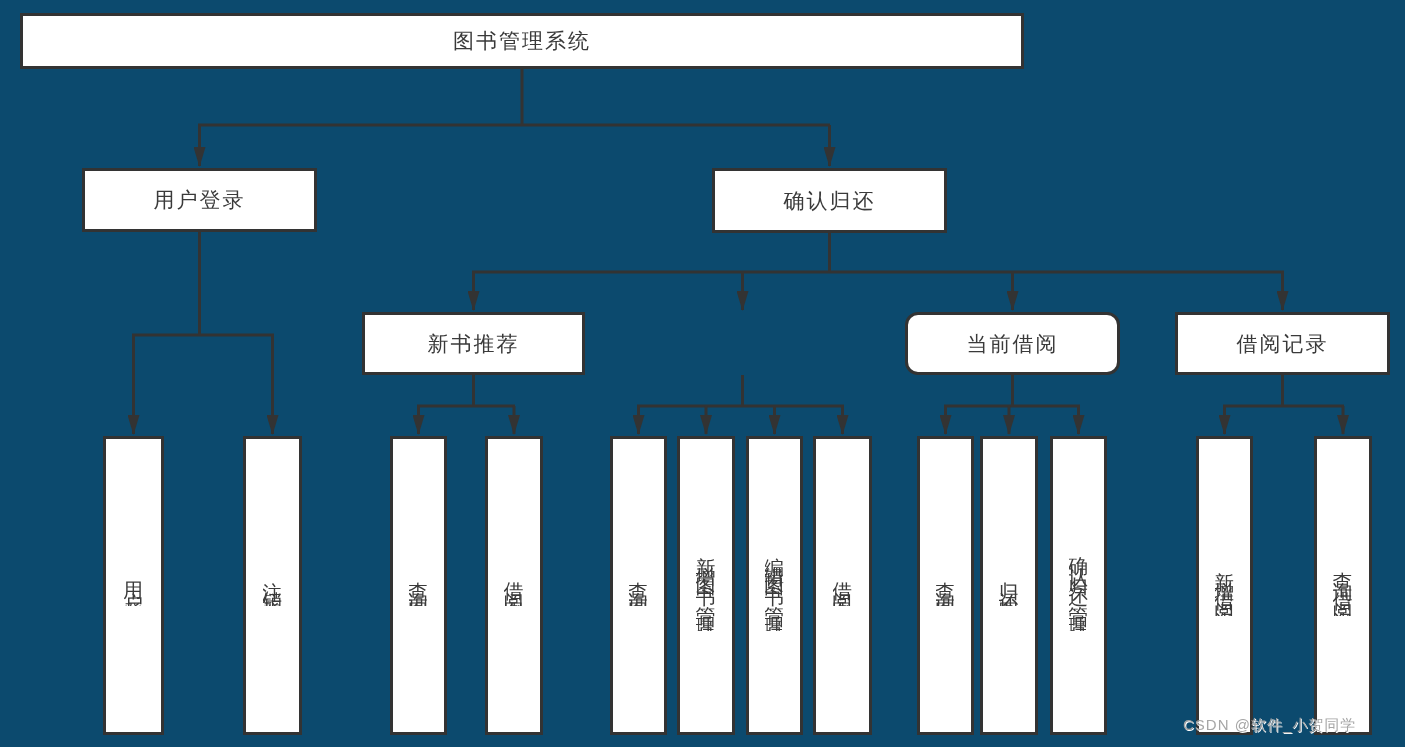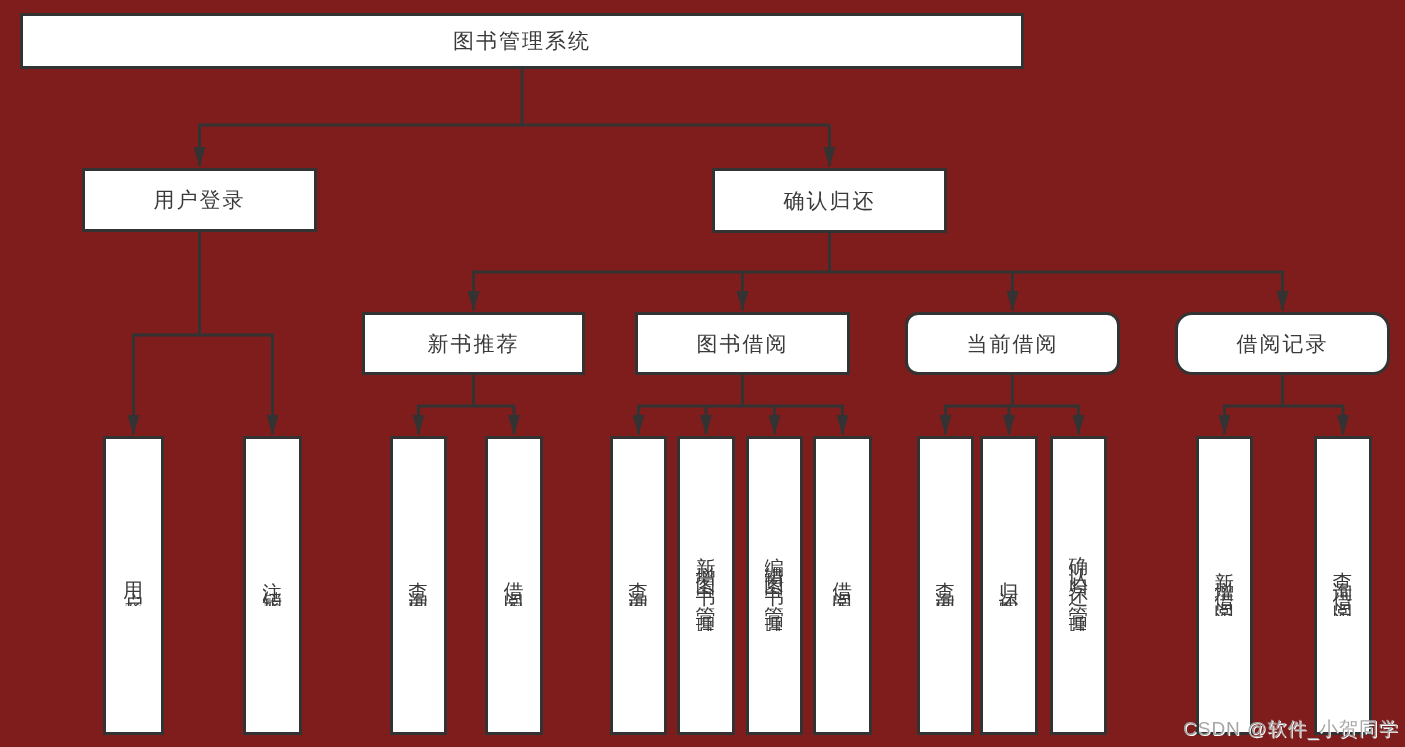--- a/index.html
+++ b/index.html
@@ -1,20 +1,20 @@
 <!DOCTYPE html>
 <html><head>
 <meta charset="utf-8">
 <style>
   html, body { margin: 0; padding: 0; background: #ffffff; }
   .canvas {
     position: relative;
     width: 1405px;
     height: 747px;
-    background: #7f1d1d;
+    background: #0c4a6e;
     overflow: hidden;
     font-family: "Liberation Sans", "DejaVu Sans", sans-serif;
   }
   svg.connectors {
     position: absolute;
     left: 0; top: 0;
     width: 1405px; height: 747px;
     z-index: 1;
   }
   .node {
@@ -41,21 +41,21 @@
     line-height: 1;
     max-height: 285px;
     overflow: hidden;
   }
   .watermark {
     position: absolute;
     left: 1183px;
     top: 716px;
     z-index: 3;
     color: #a6a6a6;
-    font-size: 19px;
+    font-size: 15px;
     letter-spacing: 1px;
     text-shadow: 1px 1px 0 #ffffff;
     white-space: nowrap;
   }
 </style>
 </head>
 <body>
 
 <div class="canvas">
 
@@ -109,27 +109,24 @@
   <div class="node" style="left:82px; top:168px; width:235px; height:64px;">
     <span>用户登录</span>
   </div>
   <div class="node" style="left:712px; top:168px; width:235px; height:65px;">
     <span>确认归还</span>
   </div>
 
   <div class="node" style="left:362px; top:312px; width:223px; height:63px;">
     <span>新书推荐</span>
   </div>
-  <div class="node" style="left:635px; top:312px; width:215px; height:63px;">
-    <span>图书借阅</span>
-  </div>
   <div class="node" style="left:905px; top:312px; width:215px; height:63px;border-radius:13px;">
     <span>当前借阅</span>
   </div>
-  <div class="node" style="left:1175px; top:312px; width:215px; height:63px;border-radius:17px;">
+  <div class="node" style="left:1175px; top:312px; width:215px; height:63px;">
     <span>借阅记录</span>
   </div>
 
   <div class="node vert" style="left:103px; top:436px; width:61px; height:299px;">
     <span class="vtext">用户登录</span>
   </div>
   <div class="node vert" style="left:243px; top:436px; width:59px; height:299px;">
     <span class="vtext">注销登录</span>
   </div>
 

